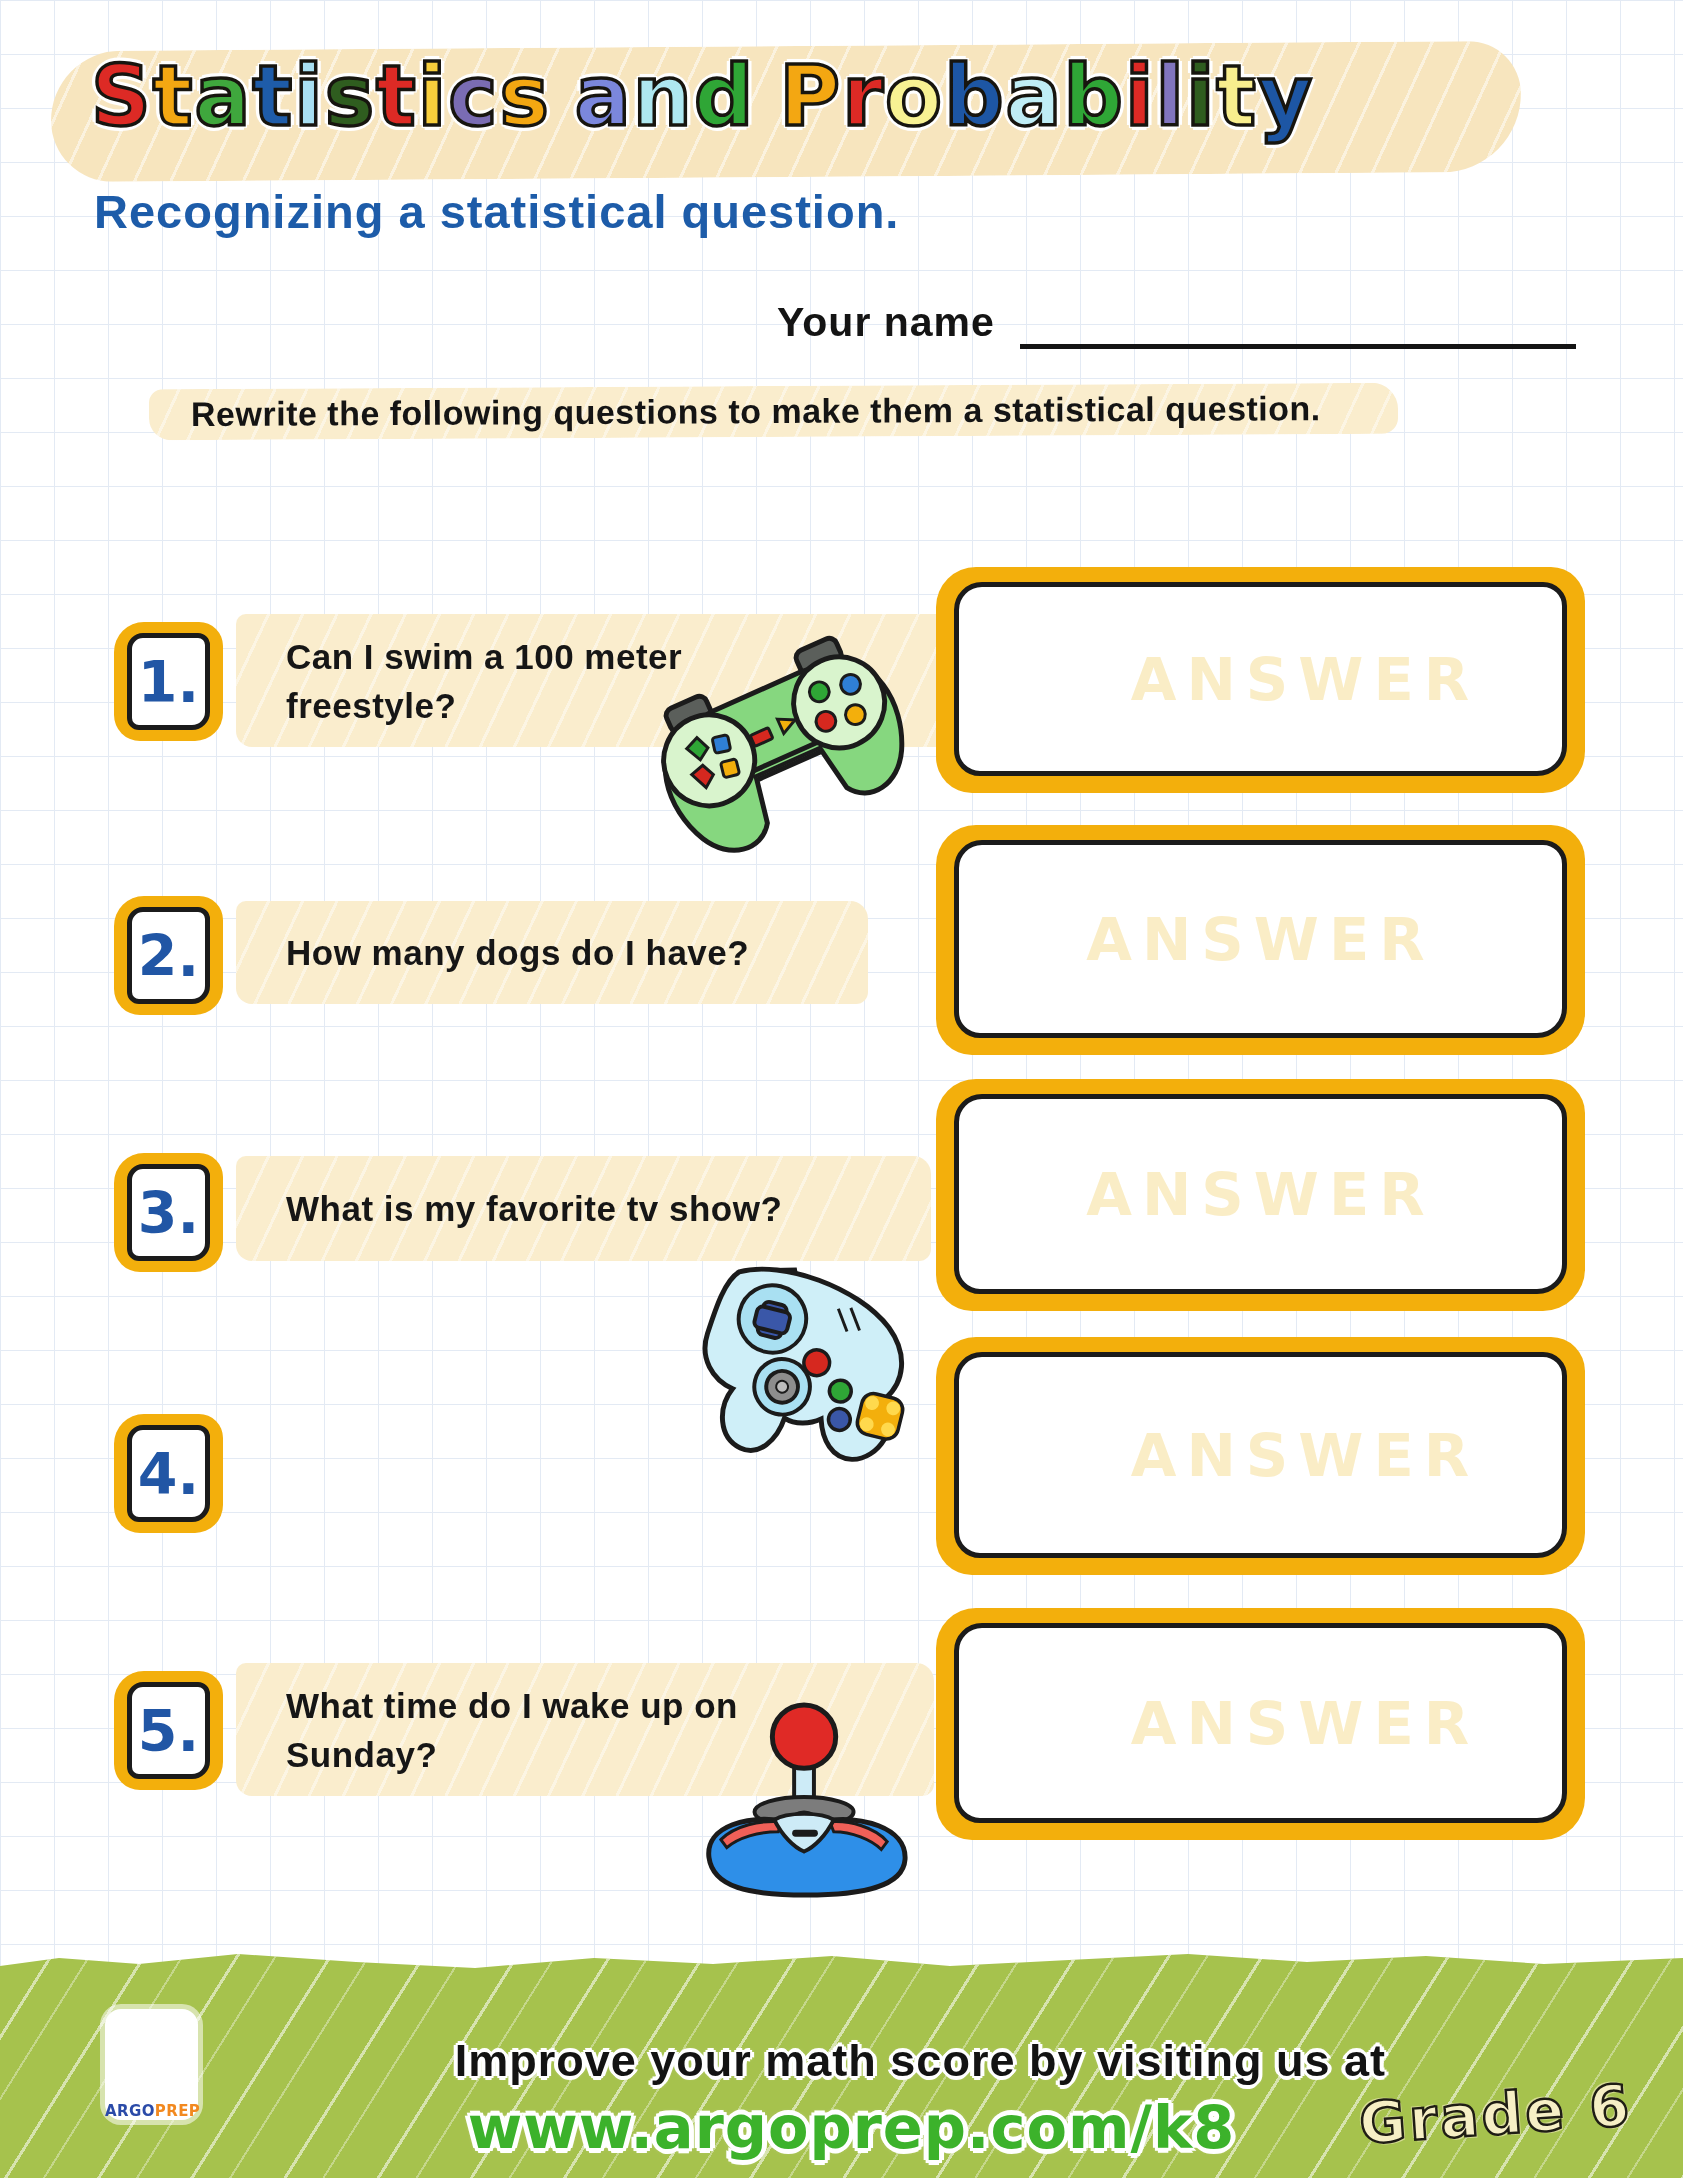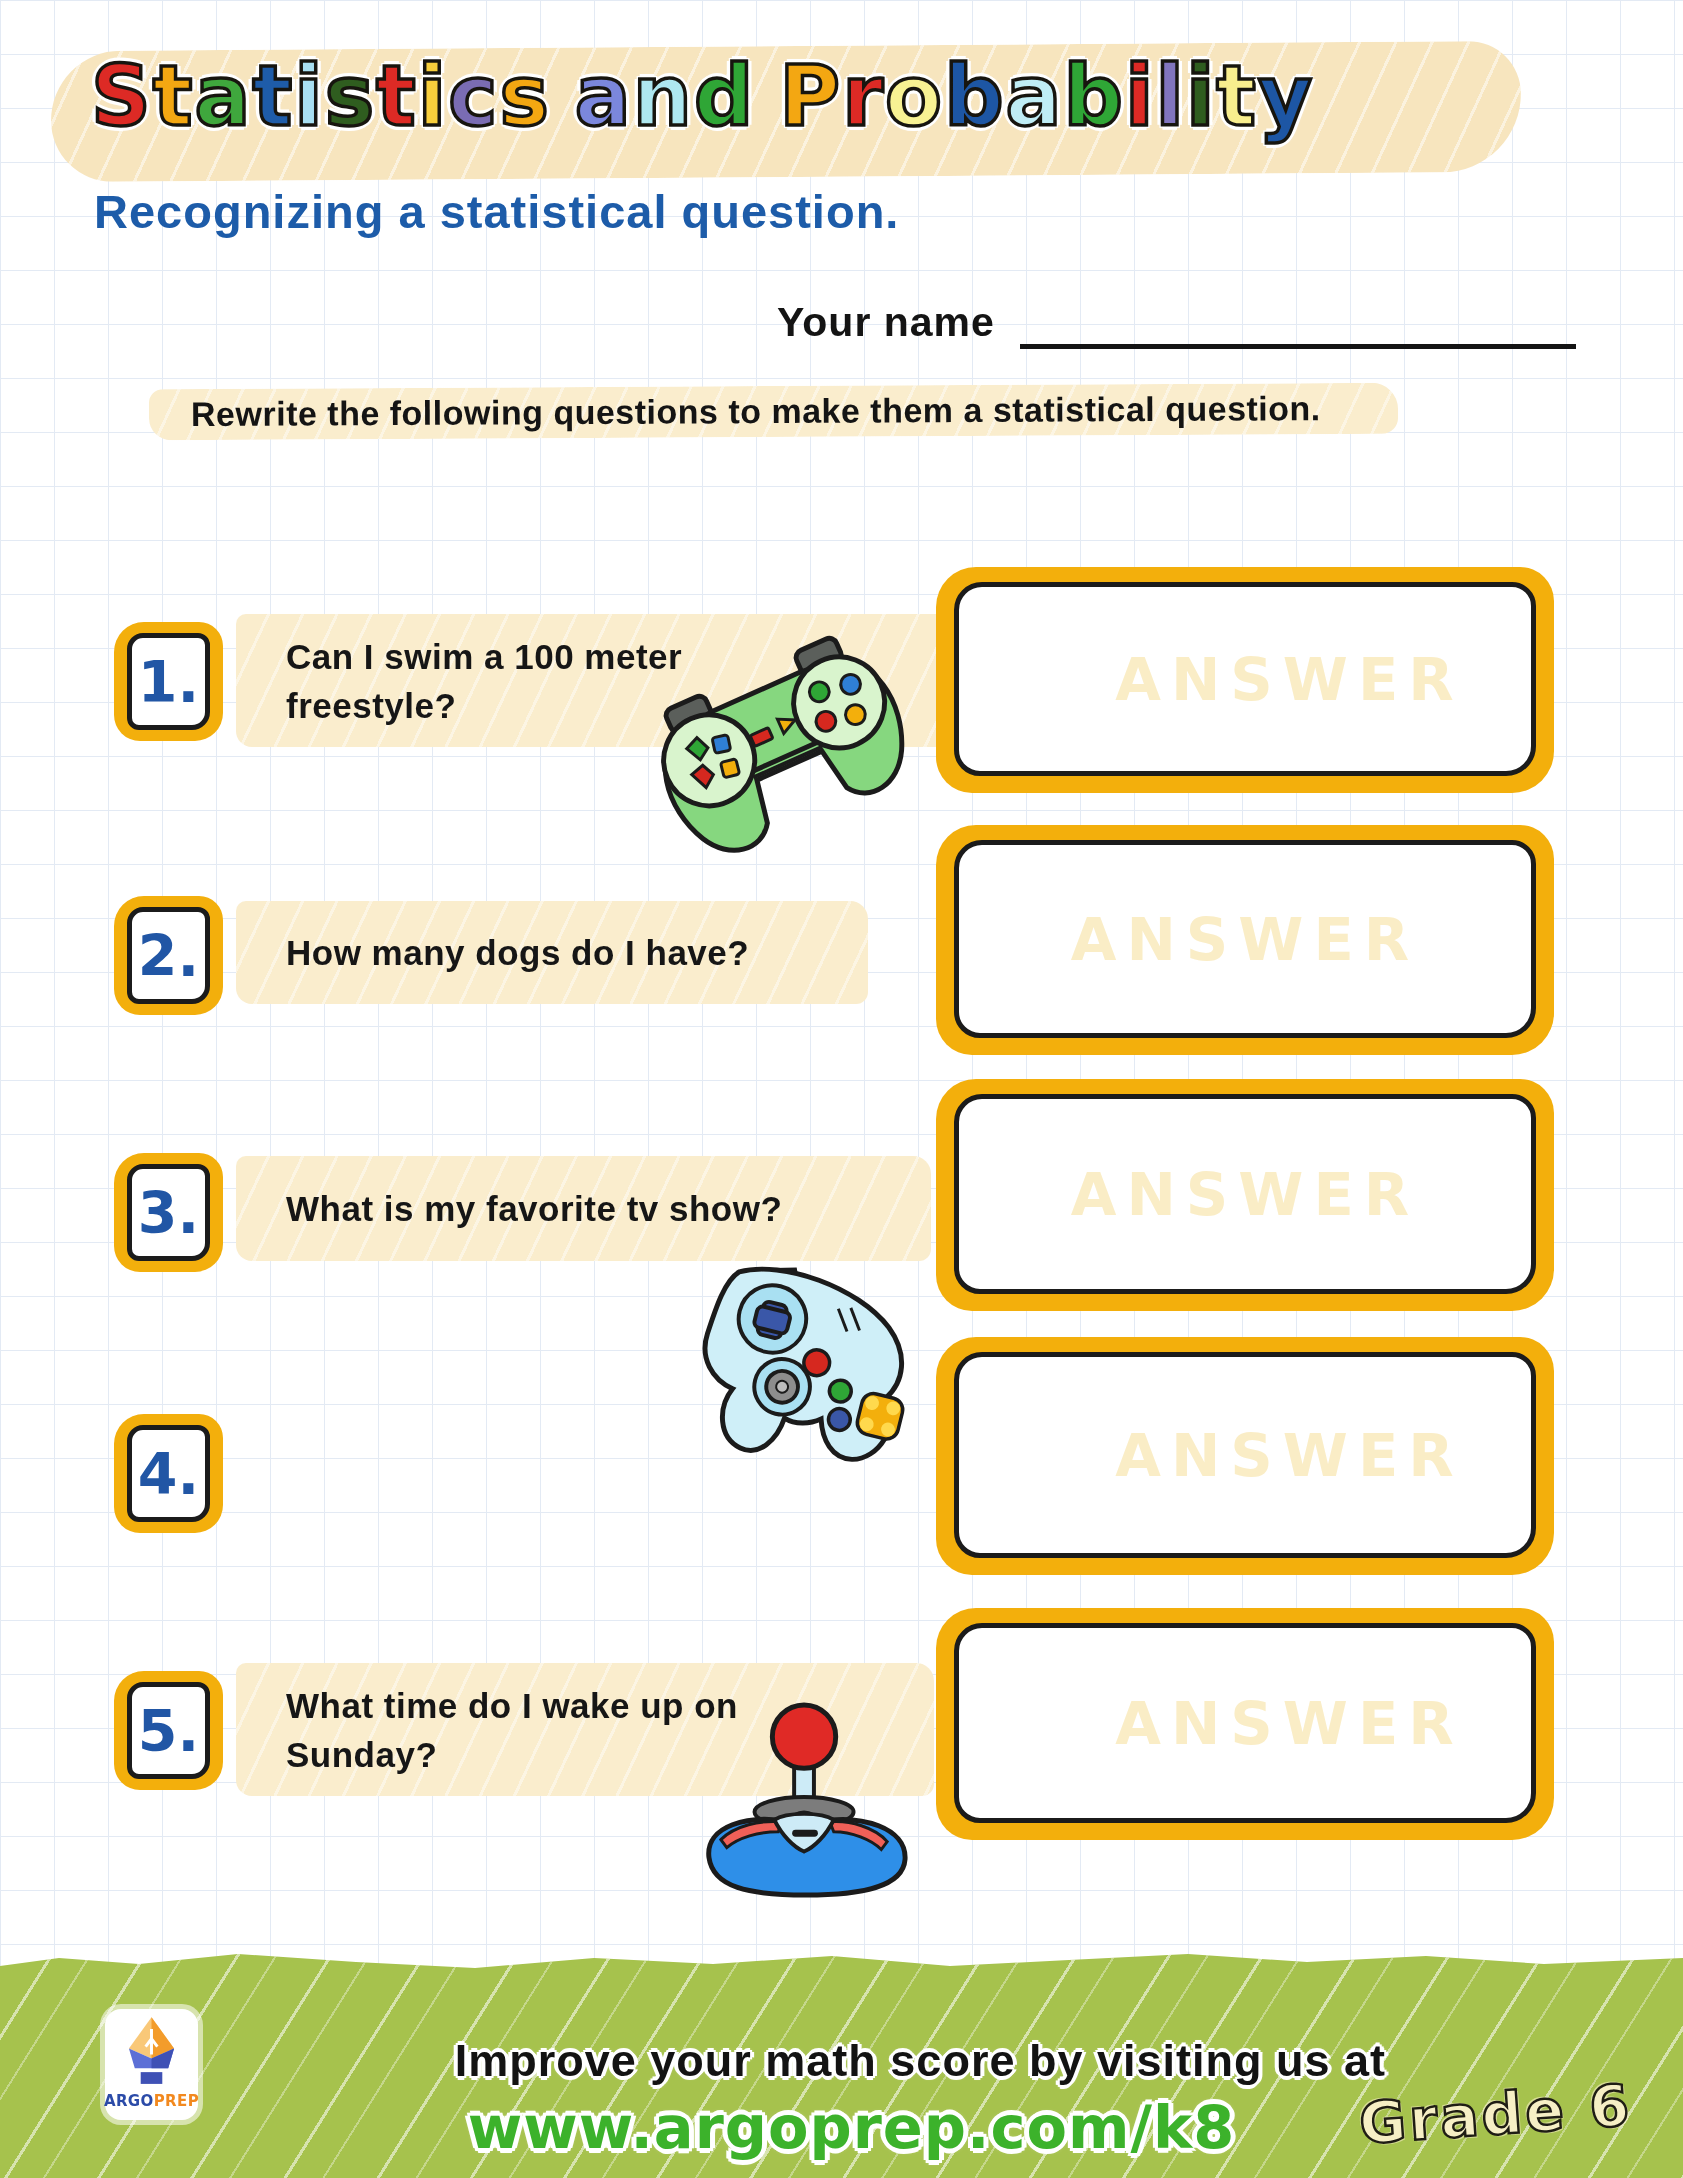--- a/index.html
+++ b/index.html
@@ -46,41 +46,41 @@
     padding-left:50px;box-sizing:border-box;z-index:1;}
   .qtext{font-size:35px;font-weight:600;color:#161616;line-height:1.4;letter-spacing:0.5px;}
 
   .q1-num{left:114px;top:622px;} .q1-band{left:236px;top:614px;width:793px;height:133px;} .q1-band .qtext{width:475px;}
   .q2-num{left:114px;top:896px;} .q2-band{left:236px;top:901px;width:632px;height:103px;}
   .q3-num{left:114px;top:1153px;} .q3-band{left:236px;top:1156px;width:695px;height:105px;}
   .q4-num{left:114px;top:1414px;} .q4-band{left:236px;top:1416px;width:695px;height:103px;}
   .q5-num{left:114px;top:1671px;} .q5-band{left:236px;top:1663px;width:698px;height:133px;} .q5-band .qtext{width:554px;}
 
   
-  .abox{position:absolute;left:936px;width:618px;background:#f3af0c;border-radius:40px 34px 42px 36px;z-index:3;}
+  .abox{position:absolute;left:936px;width:618px;background:#f3af0c;border-radius:40px 34px 42px 36px;z-index:3;padding-left:31px;}
   .abox-inner{position:absolute;left:18px;top:15px;right:18px;bottom:17px;background:#fff;
     border:5px solid #1b1b1b;border-radius:28px 24px 30px 26px;
     display:flex;align-items:center;justify-content:center;}
   .watermark{font-size:59px;font-weight:700;color:#faedc6;letter-spacing:10px;font-family:"DejaVu Sans",sans-serif;}
   .a1{top:567px;height:226px;} .a2{top:825px;height:230px;} .a3{top:1079px;height:232px;}
   .a4{top:1337px;height:238px;} .a5{top:1608px;height:232px;}
   .a1 .watermark,.a4 .watermark,.a5 .watermark{margin-left:89px;}
 
   
   .illus{position:absolute;z-index:5;}
   .gamepad1{left:639px;top:629px;}
   .n64pad{left:678px;top:1249px;}
   .joystick{left:691px;top:1701px;}
 
   
   .footer{position:absolute;left:0;top:1952px;width:1683px;height:226px;background:#a6c24d;
     background-image:repeating-linear-gradient(122deg,rgba(255,255,255,0) 0 44px,rgba(255,255,255,.55) 44px 47px,rgba(255,255,255,0) 47px 77px,rgba(255,255,255,.35) 77px 79px);
     clip-path:polygon(0 14px,59px 6px,139px 12px,238px 2px,356px 10px,475px 16px,594px 6px,713px 12px,832px 4px,950px 14px,1069px 8px,1188px 2px,1307px 10px,1426px 4px,1544px 12px,1683px 6px,1683px 100%,0 100%);}
   .logo-badge{position:absolute;left:105px;top:57px;width:93px;height:111px;background:#fff;border-radius:16px;
-    box-shadow:0 0 0 5px rgba(255,255,255,.55);display:flex;flex-direction:column;align-items:center;justify-content:flex-start;}
+    box-shadow:0 0 0 5px rgba(255,255,255,.55);display:flex;flex-direction:row;align-items:flex-end;justify-content:flex-start;}
   .logo-text{font-size:15px;font-weight:800;letter-spacing:0.4px;margin-top:2px;font-family:"DejaVu Sans",sans-serif;}
   .logo-text .argo{color:#2b4ba8;} .logo-text .prep{color:#f2891f;}
   .footer-line1{position:absolute;left:317px;top:83px;width:1069px;text-align:right;
     font-size:45px;font-weight:700;color:#131313;letter-spacing:1px;
     text-shadow:0 0 5px #fff,2px 2px 0 #fff,-2px 2px 0 #fff,2px -2px 0 #fff,-2px -2px 0 #fff,0 4px 0 #fff,0 -4px 0 #fff,4px 0 0 #fff,-4px 0 0 #fff;}
   .footer-line2{position:absolute;left:317px;top:141px;width:1069px;text-align:center;
     font-size:59px;font-weight:800;color:#3cb22b;letter-spacing:1px;font-family:"DejaVu Sans",sans-serif;
     text-shadow:0 0 6px #fff,3px 3px 0 #fff,-3px 3px 0 #fff,3px -3px 0 #fff,-3px -3px 0 #fff,0 5px 0 #fff,0 -5px 0 #fff,5px 0 0 #fff,-5px 0 0 #fff;}
   .grade{position:absolute;right:51px;top:129px;font-size:57px;font-weight:800;color:#f6efc5;
     font-family:"DejaVu Sans",sans-serif;transform:rotate(-4deg);letter-spacing:3px;

